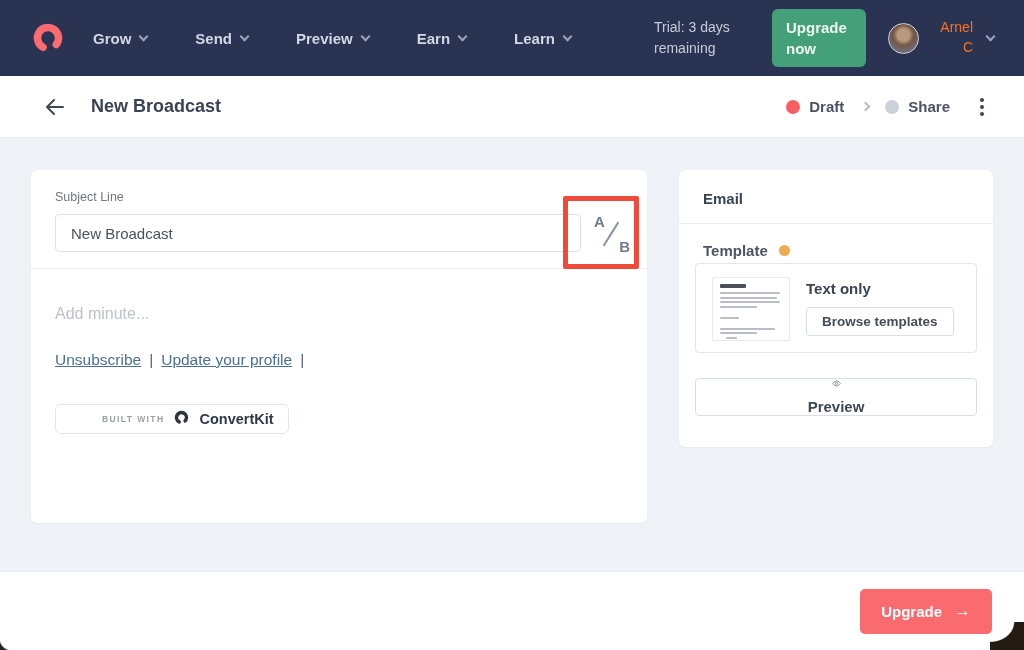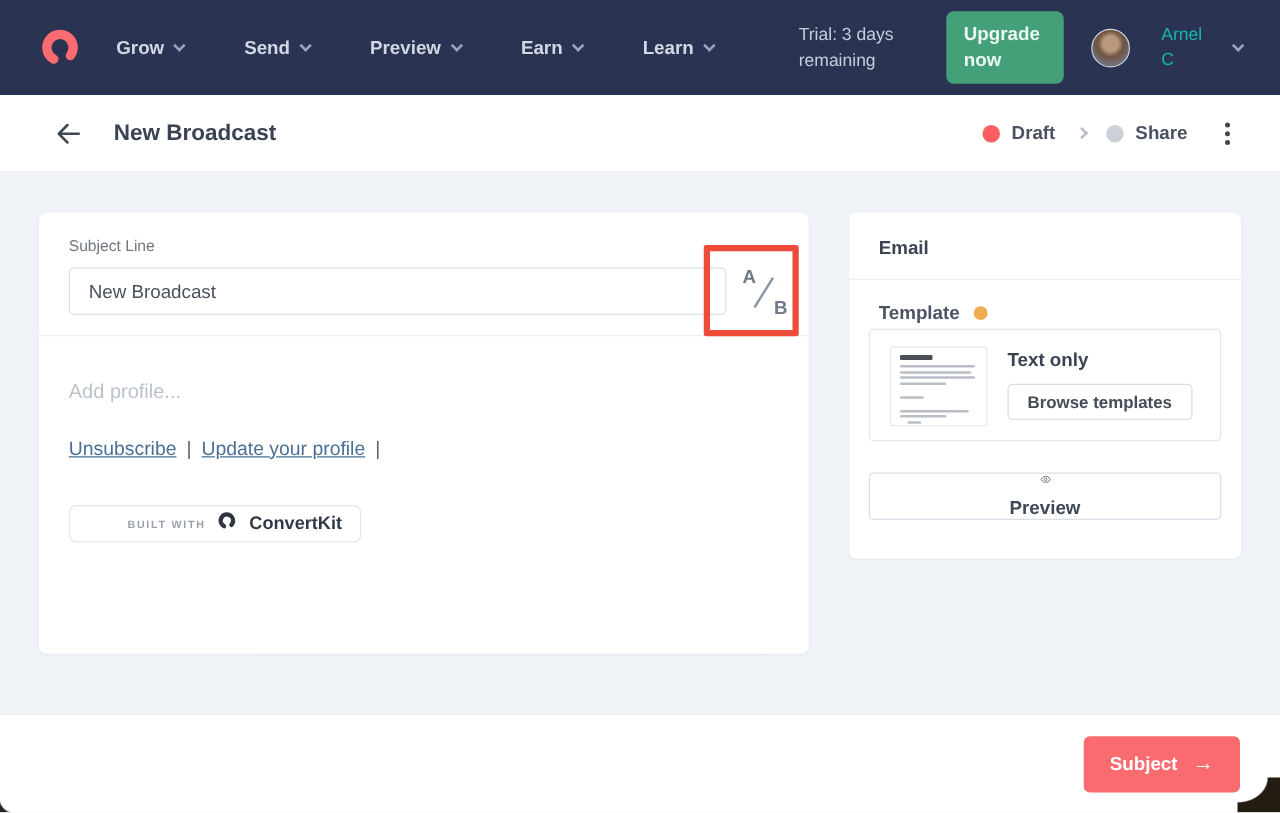--- a/index.html
+++ b/index.html
@@ -16,21 +16,21 @@
                transform:rotate(45deg); margin-top:-4px; }
   .nav-right { margin-left:auto; display:flex; align-items:center; gap:22px; }
   .trial { width:96px; font-size:14px; line-height:1.5; color:#c6cdda; }
   .upgrade-btn { background:#43a078; color:#ecf7f1; border:none; border-radius:6px;
                  padding:8px 14px; font-size:15px; font-weight:600; line-height:1.4;
                  width:94px; text-align:left; cursor:pointer; font-family:inherit; }
   .user { display:flex; align-items:center; gap:10px; cursor:pointer; }
   .avatar { width:31px; height:31px; border-radius:50%;
             background:radial-gradient(circle at 50% 38%, #b99a7e 0 26%, #6e513d 45%, #3b3340 72%, #2a2733 100%);
             border:1px solid #cfd5e0; box-shadow:inset 0 -4px 6px rgba(255,255,255,.35); }
-  .user-name { width:44px; text-align:left; font-size:14px; line-height:1.4; color:#14b8a6;margin-left:15px; }
+  .user-name { width:44px; text-align:right; font-size:14px; line-height:1.4; color:#f97316; }
   .user-chev { margin-left:4px; }
 
   
   .pagehead { position:absolute; top:76px; left:0; right:0; height:62px; background:#ffffff;
               border-bottom:1px solid #e9ecf1; display:flex; align-items:center; padding:0 36px 0 43px; }
   .back-btn { width:24px; height:24px; background:none; border:none; cursor:pointer; padding:0; }
   .page-title { margin-left:24px; font-size:18px; font-weight:600; color:#3a4353; }
   .status-group { margin-left:auto; display:flex; align-items:center; }
   .dot { width:14px; height:14px; border-radius:50%; }
   .dot-draft { background:#f95e62; }
@@ -180,21 +180,21 @@
 
     <div class="editor-card">
       <div class="subject-label">Subject Line</div>
       <input class="subject-input" type="text" value="New Broadcast" style="">
       <button class="ab-btn">
         <span class="ab-a">A</span>
         <span class="ab-slash"></span>
         <span class="ab-b">B</span>
       </button>
       <div class="editor-divider"></div>
-      <div class="content-placeholder">Add profile...</div>
+      <div class="content-placeholder">Add minute...</div>
       <div class="footer-links">
         <a>Unsubscribe</a>
         <span>|</span>
         <a>Update your profile</a>
         <span>|</span>
       </div>
       <div class="builtwith-badge">
         <span class="badge-prefix">BUILT WITH</span>
         <span>
           <svg width="17" height="17" viewBox="0 0 36 36">
@@ -237,20 +237,20 @@
           <path d="M2 12s3.8-6.5 10-6.5S22 12 22 12s-3.8 6.5-10 6.5S2 12 2 12z" fill="none" stroke="#57606d" stroke-width="1.8"></path>
           <circle cx="12" cy="12" r="2.6" fill="none" stroke="#57606d" stroke-width="1.8"></circle>
         </svg>
         <span>Preview</span>
       </button>
     </div>
   </div>
 
   <div class="footer">
     <button class="continue-btn">
-      <span>Subject</span>
+      <span>Upgrade</span>
       <span class="continue-arrow">→</span>
     </button>
   </div>
 
   <div class="corner-bl"></div>
   <div class="corner-br"></div>
 </div>
 
 </body></html>

